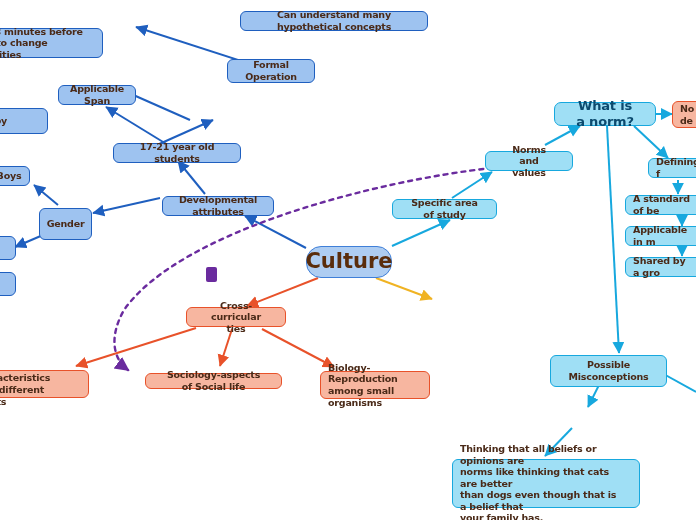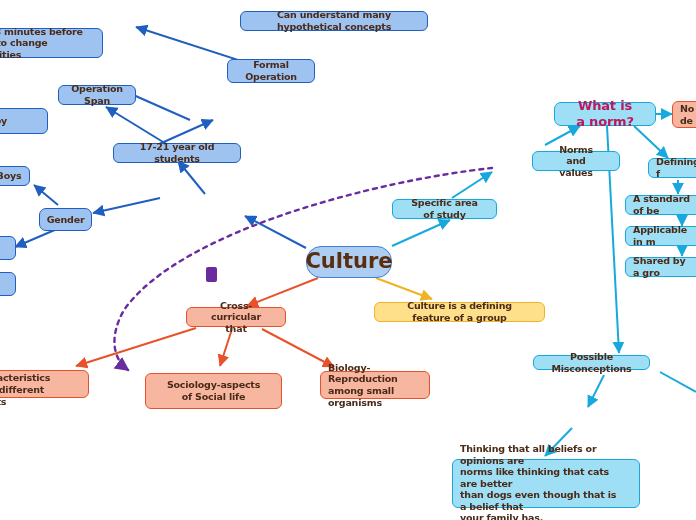--- a/index.html
+++ b/index.html
@@ -77,21 +77,21 @@
     border-width: 1.8px;
     color: #5a2d0c;
     font-size: 21px;
     letter-spacing: 0px;
     border-radius: 15px;
   }
   .t-cyanbig {
     background: #9fdff5;
     border-color: #17a8de;
     border-width: 1.8px;
-    color: #be185d;
+    color: #0c4a6e;
     font-size: 13px;
     border-radius: 7px;
   }
   .align-left {
     justify-content: flex-start;
     text-align: left;
     padding-left: 7px;
   }
   .marker {
     position: absolute;
@@ -165,69 +165,69 @@
   </svg>
 
   <div class="node t-blue" style="left:240px;top:11px;width:188px;height:20px;">Can understand many hypothetical concepts</div>
 
   <div class="node t-blue" style="left:227px;top:59px;width:88px;height:24px;">Formal Operation</div>
 
 
   <div class="node t-blue align-left" style="left:-34px;top:28px;width:137px;height:30px;">ut 18 minutes before
 eed to change activities</div>
 
-  <div class="node t-blue" style="left:58px;top:85px;width:78px;height:20px;">Operation Span</div>
+  <div class="node t-blue" style="left:58px;top:85px;width:78px;height:20px;">Applicable Span</div>
 
   <div class="node t-blue align-left" style="left:-40px;top:108px;width:88px;height:26px;">ated by</div>
 
   <div class="node t-blue" style="left:113px;top:143px;width:128px;height:20px;">17-21 year old students</div>
 
-
-  <div class="node t-blue" style="left:39px;top:208px;width:53px;height:23px;border-radius:7px;">Gender</div>
+  <div class="node t-blue" style="left:162px;top:196px;width:112px;height:20px;">Developmental attributes</div>
+
+  <div class="node t-blue" style="left:39px;top:208px;width:53px;height:32px;">Gender</div>
 
   <div class="node t-blue" style="left:-12px;top:166px;width:42px;height:20px;">Boys</div>
 
   <div class="node t-blue" style="left:-22px;top:236px;width:28px;height:24px;"></div>
 
   <div class="node t-blue" style="left:-22px;top:272px;width:28px;height:24px;"></div>
 
   <div class="node t-center" style="left:306px;top:246px;width:86px;height:32px;">Culture</div>
 
   <span class="marker" style="left:206px;top:267px;width:11px;height:15px;"></span>
 
   <div class="node t-cyanbig" style="left:554px;top:102px;width:102px;height:24px;">What is a norm?</div>
 
   <div class="node t-salmon align-left" style="left:672px;top:101px;width:44px;height:27px;">No
 de</div>
 
-  <div class="node t-cyan" style="left:485px;top:151px;width:88px;height:20px;margin-left:47px;">Norms and values</div>
+  <div class="node t-cyan" style="left:485px;top:151px;width:88px;height:20px;">Norms and values</div>
 
   <div class="node t-cyan" style="left:392px;top:199px;width:105px;height:20px;">Specific area of study</div>
 
   <div class="node t-cyan align-left" style="left:648px;top:158px;width:66px;height:20px;">Defining f</div>
 
   <div class="node t-cyan align-left" style="left:625px;top:195px;width:88px;height:20px;">A standard of be</div>
 
   <div class="node t-cyan align-left" style="left:625px;top:226px;width:88px;height:20px;">Applicable in m</div>
 
   <div class="node t-cyan align-left" style="left:625px;top:257px;width:88px;height:20px;">Shared by a gro</div>
 
-  <div class="node t-cyan" style="left:533px;top:355px;width:117px;height:15px;">Possible Misconceptions</div>
+  <div class="node t-cyan" style="left:550px;top:355px;width:117px;height:32px;">Possible Misconceptions</div>
 
 
   <div class="node t-cyan align-left" style="left:452px;top:459px;width:188px;height:49px;">Thinking that all beliefs or opinions are
 norms like thinking that cats are better
 than dogs even though that is a belief that
 your family has.</div>
 
-  <div class="node t-salmon" style="left:186px;top:307px;width:100px;height:20px;">Cross-curricular that</div>
-
-  <div class="node t-salmon" style="left:145px;top:373px;width:137px;height:36px;">Sociology-aspects of Social life</div>
+  <div class="node t-salmon" style="left:186px;top:307px;width:100px;height:20px;">Cross-curricular ties</div>
+
+  <div class="node t-salmon" style="left:145px;top:373px;width:137px;height:16px;">Sociology-aspects of Social life</div>
 
   <div class="node t-salmon align-left" style="left:320px;top:371px;width:110px;height:28px;">Biology-Reproduction
 among small organisms</div>
 
   <div class="node t-salmon align-left" style="left:-34px;top:370px;width:123px;height:28px;">ure- characteristics
 cing different plants</div>
 
-  <div class="node t-yellow" style="left:374px;top:302px;width:171px;height:20px;">Culture is a defining feature of a group</div>
 
 </div>
 
 </body></html>

